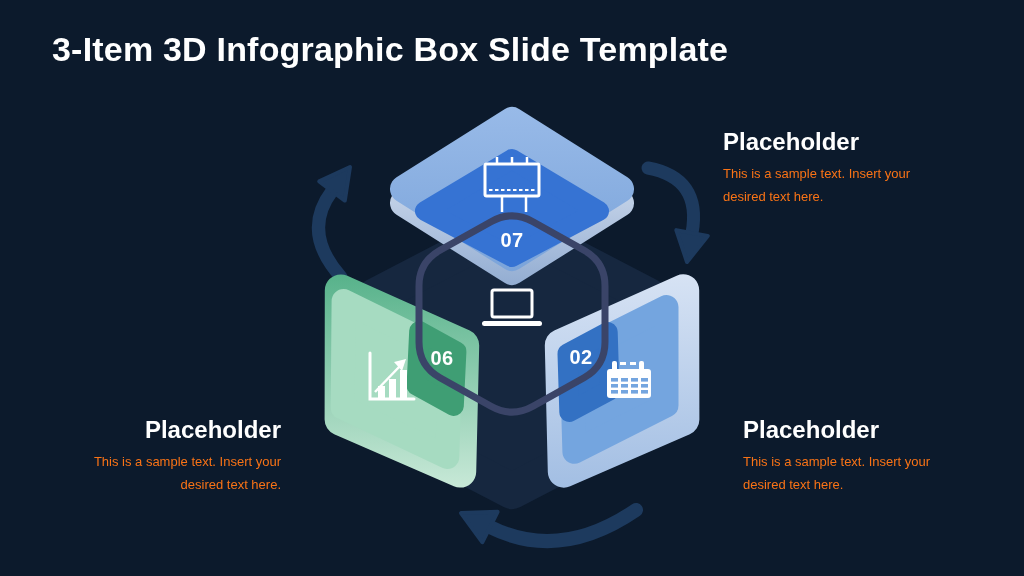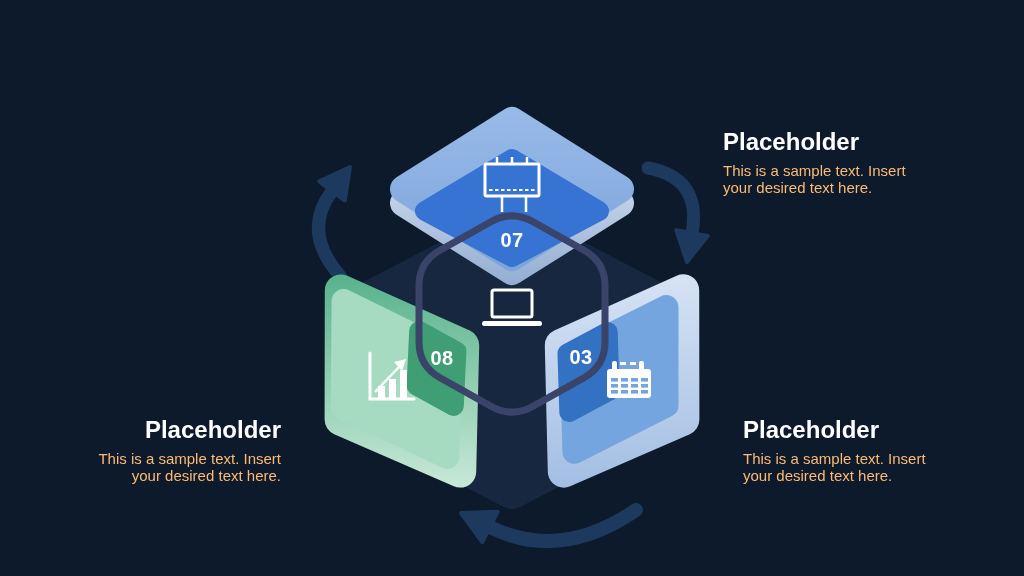--- a/index.html
+++ b/index.html
@@ -16,30 +16,31 @@
   .diagram-svg { position:absolute; left:0; top:0; }
   .num {
     position:absolute; transform:translate(-50%,-50%);
     color:#ffffff; font-size:20px; font-weight:700; letter-spacing:.5px;
   }
   .num-01 { left:512px; top:240px; }
   .num-02 { left:442px; top:358px; }
   .num-03 { left:581px; top:357px; }
   .ph { position:absolute; }
   .ph h3 { margin:0; font-size:24px; font-weight:700; line-height:28px; color:#ffffff; }
-  .ph p  { margin:6px 0 0; font-size:15px; line-height:17px; color:#fdba74; }
+  .ph p  { margin:6px 0 0; font-size:13px; line-height:23px; color:#f97316; }
   .ph-tr { left:723px; top:128px; width:202px; text-align:left; }
   .ph-bl { right:743px; top:416px; width:212px; text-align:right; }
   .ph-br { left:743px; top:416px; width:202px; text-align:left; }
 </style>
 </head>
 <body>
 
 <div class="slide">
 
+  <div class="slide-title">3-Item 3D Infographic Box Slide Template</div>
 
   <svg class="diagram-svg" width="1024" height="576" viewBox="0 0 1024 576">
     <defs>
       <linearGradient id="gDiamondEdge" x1="0" y1="121" x2="0" y2="285" gradientUnits="userSpaceOnUse">
         <stop offset="0" stop-color="#e9eff8"></stop>
           <stop offset="1" stop-color="#93add2"></stop>
       </linearGradient>
       <linearGradient id="gDiamondTop" x1="0" y1="107" x2="0" y2="271" gradientUnits="userSpaceOnUse">
         <stop offset="0" stop-color="#98bae8"></stop>
           <stop offset="1" stop-color="#7ba4da"></stop>
@@ -132,22 +133,22 @@
           <rect x="641" y="384" width="7" height="3.6"></rect>
         <rect x="611" y="390" width="7" height="3.6"></rect>
           <rect x="621" y="390" width="7" height="3.6"></rect>
         <rect x="631" y="390" width="7" height="3.6"></rect>
           <rect x="641" y="390" width="7" height="3.6"></rect>
       </g>
     </g>
   </svg>
 
   <div class="num num-01">07</div>
-  <div class="num num-02">08</div>
-  <div class="num num-03">03</div>
+  <div class="num num-02">06</div>
+  <div class="num num-03">02</div>
 
   <div class="ph ph-tr">
     <h3>Placeholder</h3>
     <p>This is a sample text. Insert your desired text here.</p>
   </div>
   <div class="ph ph-bl">
     <h3>Placeholder</h3>
     <p>This is a sample text. Insert your desired text here.</p>
   </div>
   <div class="ph ph-br">

